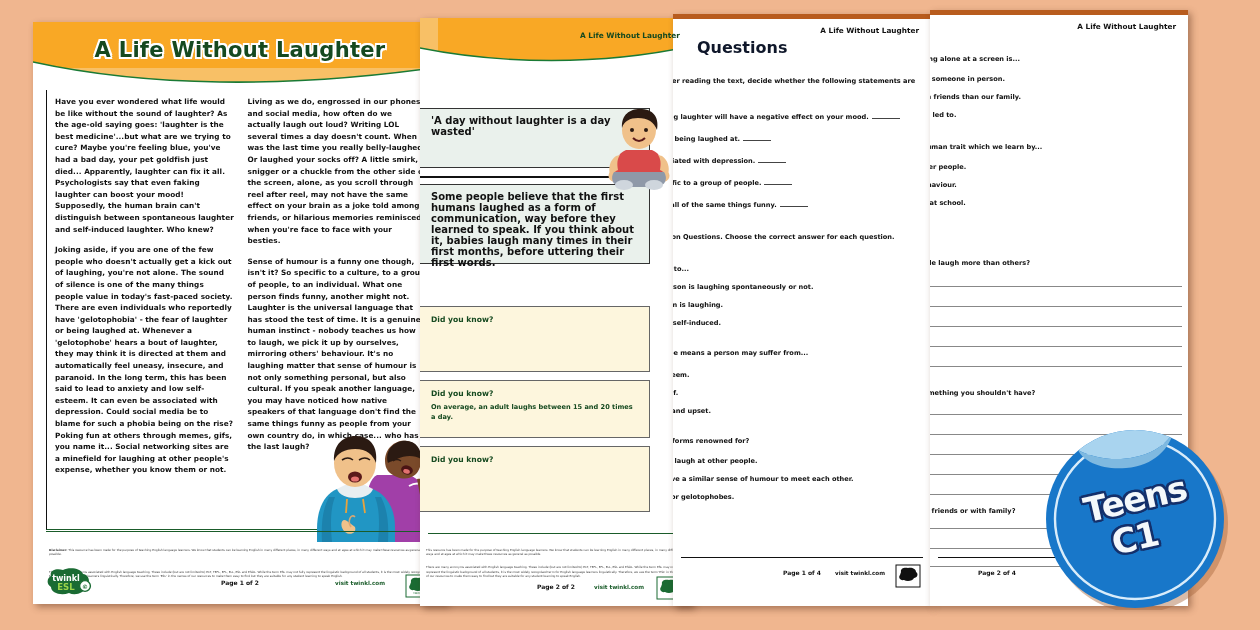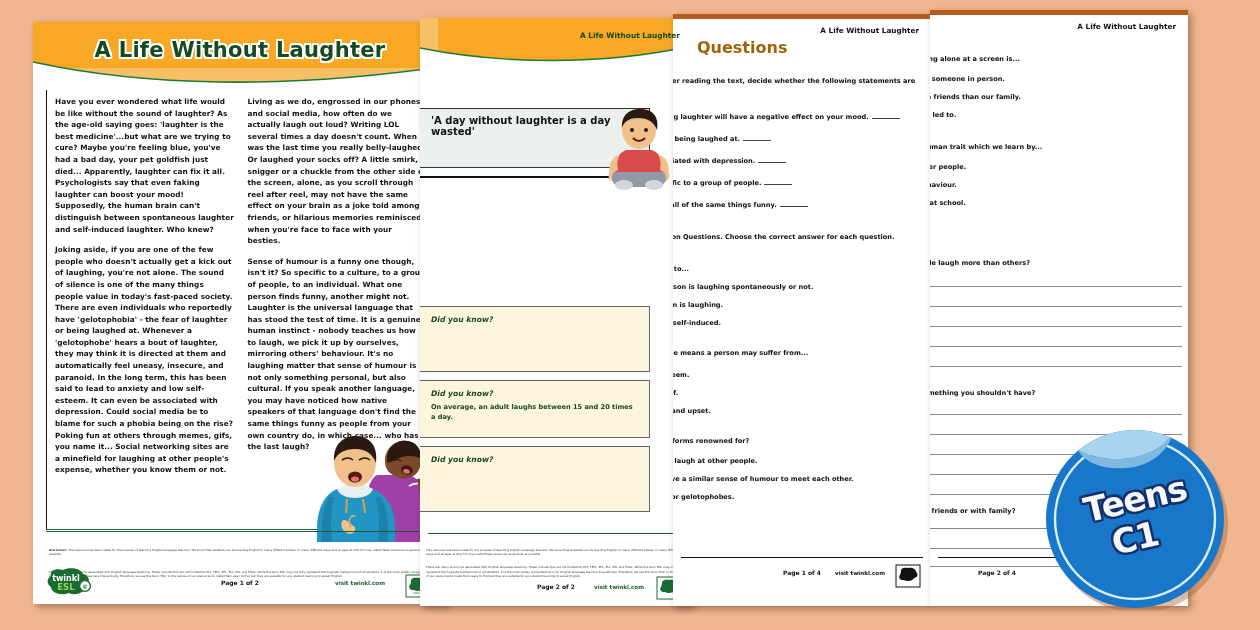--- a/index.html
+++ b/index.html
@@ -88,38 +88,37 @@
     font-size:10px;font-weight:600;color:#111;padding:6px 8px;
     font-family:"DejaVu Sans",sans-serif;line-height:11px;box-sizing:border-box;
   }
   .fact-box{
     position:absolute;border:1px solid #666;background:#fdf6dd;
     box-sizing:border-box;
   }
   .fact-h{
     font-size:7.6px;font-weight:bold;color:#15491f;margin:0 0 4px 0;
     font-family:"DejaVu Sans",sans-serif;
-    font-style:italic;
   }
   .fact-b{
     font-size:6.6px;font-weight:600;color:#15491f;line-height:10px;margin:0;
     font-family:"DejaVu Sans",sans-serif;
   }
   .boy{position:absolute;width:74px;height:84px;}
 
   
   #page3{left:673px;top:14px;width:258px;height:592px;}
   #page4{left:930px;top:10px;width:258px;height:596px;}
   .q-top{position:absolute;left:0;top:0;width:100%;height:5px;background:#b85c1e;}
   .q-hdr{
     position:absolute;right:12px;top:12px;font-size:7.3px;font-weight:bold;color:#111;
     font-family:"DejaVu Sans",sans-serif;
   }
   .q-title{
-    position:absolute;left:24px;top:24px;font-size:16px;font-weight:bold;color:#a16207;
+    position:absolute;left:24px;top:24px;font-size:16px;font-weight:bold;color:#0f172a;
     font-family:"DejaVu Sans",sans-serif;
   }
   .q-txt{
     position:absolute;font-size:6.6px;line-height:10px;font-weight:600;color:#111;
     font-family:"DejaVu Sans",sans-serif;
   }
   .q-line{position:absolute;height:1px;background:#888;}
   .blank{display:inline-block;width:28px;border-bottom:1px solid #444;margin-left:3px;}
   .q-rule{position:absolute;height:1.4px;background:#111;}
 
@@ -229,20 +228,21 @@
     <svg class="p2-wave" viewBox="0 0 272 26" preserveAspectRatio="none">
       <path d="M0,4 C80,20 180,22 272,2 L272,26 L0,26 Z" fill="#ffffff"></path>
       <path d="M0,4 C80,20 180,22 272,2" fill="none" stroke="#1a7a35" stroke-width="1.4"></path>
     </svg>
     <div class="p2-hdr">A Life Without Laughter</div>
 
     <div class="quote-box" style="left:-60px;top:90px;width:290px;height:60px;padding-left:70px;">'A day without laughter is a day wasted'</div>
 
     <div style="position:absolute;left:-60px;top:158px;width:290px;height:1.6px;background:#111;"></div>
 
+    <div class="quote-box" style="left:-60px;top:166px;width:290px;height:80px;padding-left:70px;background:#eaf1ec;">Some people believe that the first humans laughed as a form of communication, way before they learned to speak. If you think about it, babies laugh many times in their first months, before uttering their first words.</div>
 
     <svg class="boy" style="left:182px;top:88px;" viewBox="0 0 74 84">
       <ellipse cx="37" cy="24" rx="17" ry="19" fill="#f0c18a"></ellipse>
       <path d="M20,22 C19,7 30,2 40,3 C53,4 57,13 55,24 C52,16 46,12 36,12 C28,12 22,15 20,22 Z" fill="#2b1a12"></path>
       <circle cx="30" cy="24" r="2" fill="#2b1a12"></circle>
       <circle cx="44" cy="24" r="2" fill="#2b1a12"></circle>
       <path d="M31,32 q6,6 12,0" stroke="#5a1a1a" stroke-width="2" fill="none"></path>
       <path d="M24,44 C16,47 12,56 12,66 L62,66 C62,56 58,47 50,44 Z" fill="#d94a4a"></path>
       <path d="M14,50 C8,54 6,62 8,68 L16,64 C15,58 15,53 18,49 Z" fill="#f0c18a"></path>
       <path d="M60,50 C66,54 68,62 66,68 L58,64 C59,58 59,53 56,49 Z" fill="#f0c18a"></path>

